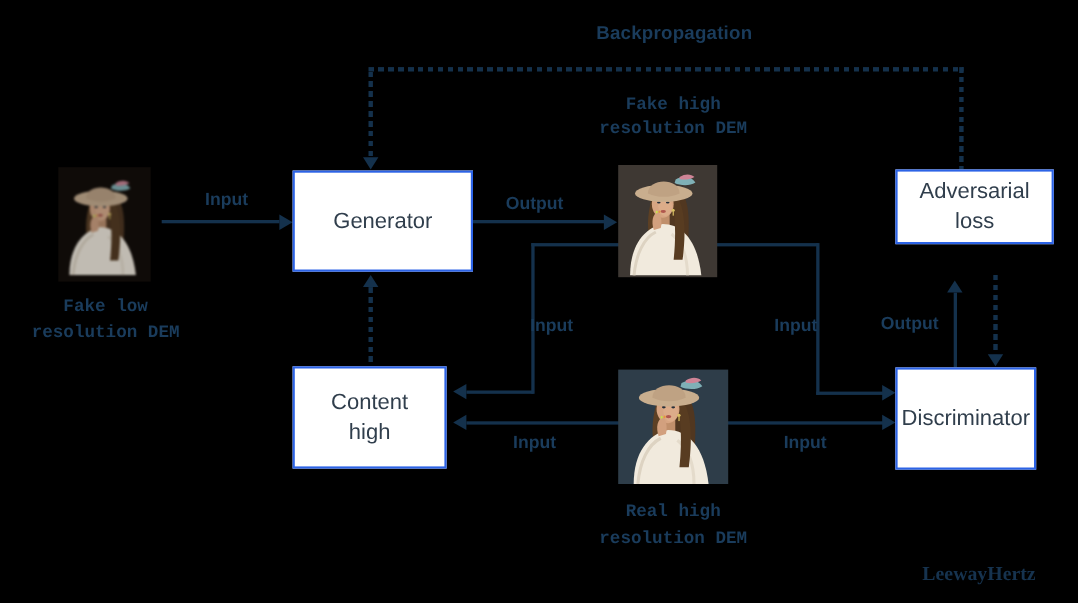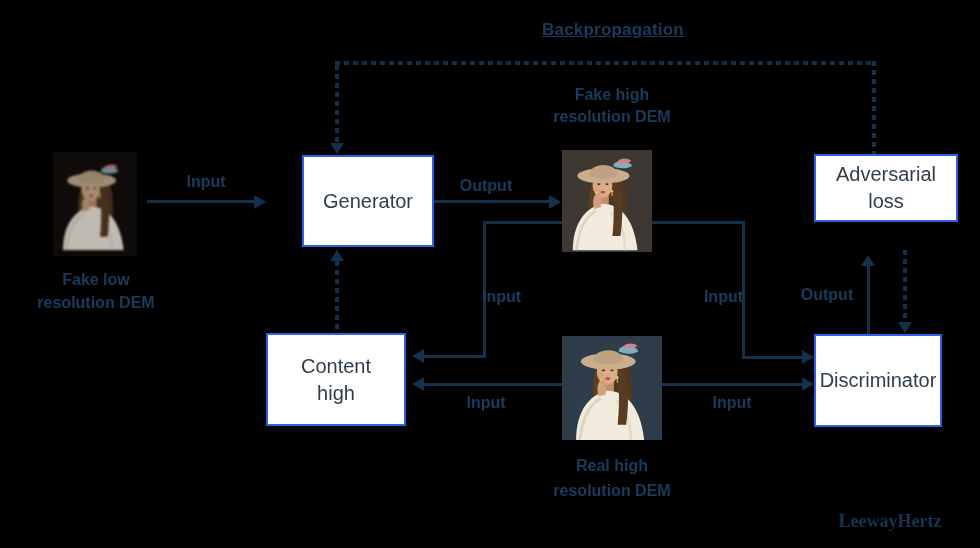--- a/index.html
+++ b/index.html
@@ -23,21 +23,21 @@
     position:absolute;background:#ffffff;border:2px solid var(--box-border);
     display:flex;align-items:center;justify-content:center;text-align:center;
     color:var(--box-text);font-size:20px;line-height:27px;z-index:2;box-sizing:border-box;
   }
   .box span{white-space:pre-line;}
   .lbl{
     position:absolute;color:var(--label-text);font-weight:bold;font-size:16px;
     text-align:center;z-index:3;white-space:pre-line;
   }
   .lbl.big{font-size:17px;letter-spacing:.2px;}
-  .cap{line-height:23px;}
+  .cap{line-height:23px;font-family:Liberation Mono, monospace;}
   .cap.f{line-height:22px;}
   .cap.r{line-height:25px;}
   .lineh{position:absolute;height:3px;background:var(--line);z-index:1;}
   .linev{position:absolute;width:3px;background:var(--line);z-index:1;}
   .doth{position:absolute;height:4px;z-index:1;
     background:repeating-linear-gradient(90deg,var(--line) 0 5px,transparent 5px 9px);}
   .dotv{position:absolute;width:4px;z-index:1;
     background:repeating-linear-gradient(180deg,var(--line) 0 5px,transparent 5px 9px);}
   .ah{position:absolute;width:0;height:0;z-index:1;}
   .ah.r{border-top:7px solid transparent;border-bottom:7px solid transparent;border-left:12px solid var(--line);}
@@ -115,21 +115,21 @@
   <div class="lineh" style="left:742px;top:356px;width:61px;"></div>
   <div class="ah r" style="left:802px;top:350px;"></div>
 
   <div class="lineh" style="left:424px;top:383px;width:379px;"></div>
   <div class="ah l" style="left:412px;top:377px;"></div>
   <div class="ah r" style="left:802px;top:377px;"></div>
 
   <div class="linev" style="left:867px;top:266px;height:68px;"></div>
   <div class="ah u" style="left:861px;top:255px;"></div>
 
-  <div class="box" style="left:266px;top:155px;width:132px;height:92px;margin-left:36px;">
+  <div class="box" style="left:266px;top:155px;width:164px;height:92px;">
     <span>Generator</span>
   </div>
   <div class="box" style="left:266px;top:333px;width:140px;height:93px;">
     <span>Content
 high</span>
   </div>
   <div class="box" style="left:814px;top:154px;width:144px;height:68px;">
     <span>Adversarial
 loss</span>
   </div>
@@ -146,21 +146,21 @@
     <svg xmlns="http://www.w3.org/2000/svg" viewBox="0 0 100 110">
         <use href="#woman"></use>
       </svg>
   </div>
   <div class="photo real" style="left:562px;top:336px;width:100px;height:104px;">
     <svg xmlns="http://www.w3.org/2000/svg" viewBox="0 0 100 110">
         <use href="#woman"></use>
       </svg>
   </div>
 
-  <div class="lbl big" style="left:513px;top:20px;width:200px;text-decoration:underline;">Backpropagation</div>
+  <div class="lbl big" style="left:513px;top:20px;width:200px;">Backpropagation</div>
   <div class="lbl cap" style="left:26px;top:268px;width:140px;">Fake low
 resolution DEM</div>
   <div class="lbl cap f" style="left:542px;top:84px;width:140px;">Fake high
 resolution DEM</div>
   <div class="lbl cap r" style="left:542px;top:453px;width:140px;">Real high
 resolution DEM</div>
 
   <div class="lbl" style="left:166px;top:173px;width:80px;">Input</div>
   <div class="lbl" style="left:446px;top:177px;width:80px;">Output</div>
   <div class="lbl" style="left:482px;top:288px;width:60px;text-align:left;">Input</div>

